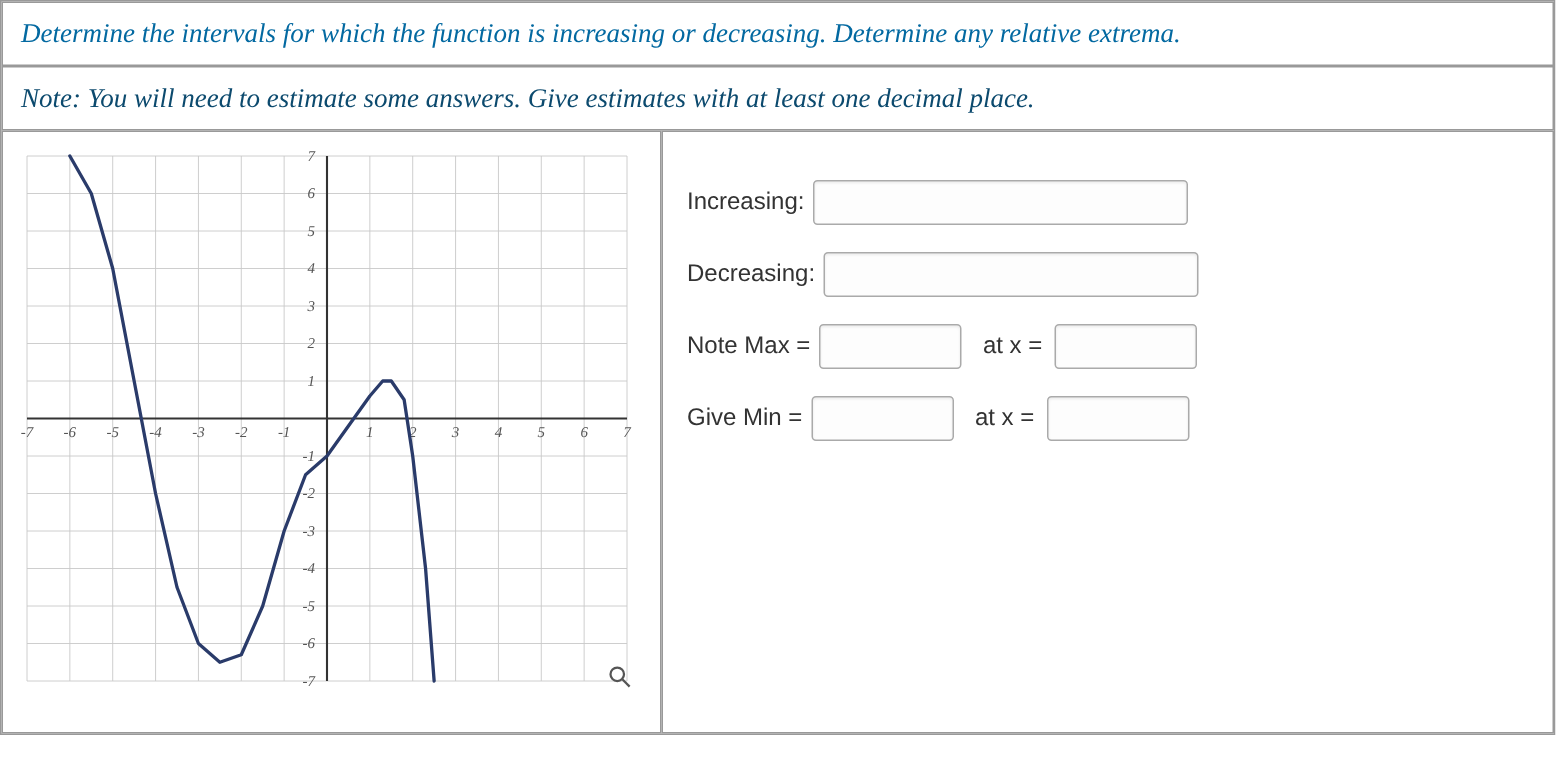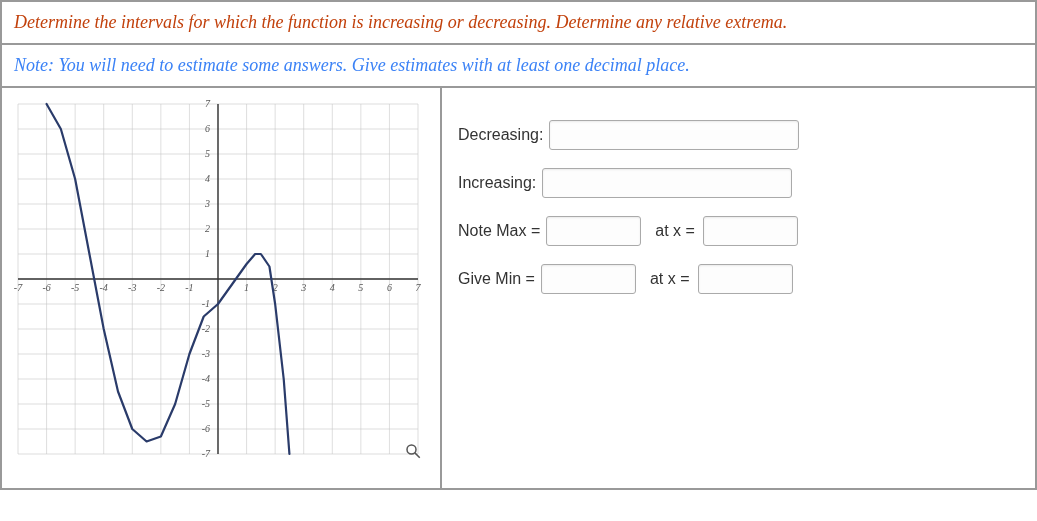--- a/index.html
+++ b/index.html
@@ -1,20 +1,20 @@
 <!DOCTYPE html>
 <html><head>
 <meta charset="utf-8">
 <style>
 * { box-sizing: border-box; margin: 0; padding: 0; }
 body { font-family: Georgia, 'Times New Roman', serif; background: #fff; color: #333; width: 1037px; }
 .outer { border: 1px solid #999; }
 .cell { border: 1px solid #999; padding: 8px 12px; }
-.prompt { font-style: italic; font-size: 18px; color: #c2410c; line-height: 1.4; }
-.note { font-style: italic; font-size: 18px; color: #3b82f6; line-height: 1.4; }
+.prompt { font-style: italic; font-size: 18px; color: #0369a1; line-height: 1.4; }
+.note { font-style: italic; font-size: 18px; color: #0c4a6e; line-height: 1.4; }
 .content-row { display: flex; }
 .chart-cell { border: 1px solid #999; padding: 6px; width: 440px; flex: 0 0 440px; }
 .answers-cell { border: 1px solid #999; padding: 14px 16px; flex: 1; }
 .answer-line { display: flex; align-items: center; margin: 18px 0; font-family: Verdana, Arial, sans-serif; font-size: 16px; color: #333; font-style: normal; }
 .lbl { margin-right: 6px; }
 .inp { border: 1px solid #aaa; border-radius: 3px; height: 30px; padding: 4px 6px; background: #fdfdfd; box-shadow: inset 0 1px 2px rgba(0,0,0,0.08); }
 .inp.long { width: 250px; }
 .inp.short { width: 95px; }
 .atx { margin: 0 8px 0 14px; text-align: center; }
 svg { display: block; }
@@ -101,26 +101,26 @@
         </svg>
       <svg class="mag" viewBox="0 0 24 24">
         <circle cx="10" cy="10" r="6" fill="none" stroke="#555" stroke-width="2"></circle>
         <line x1="14.5" y1="14.5" x2="21" y2="21" stroke="#555" stroke-width="2"></line>
       </svg>
     </div>
 
     <div class="answers-cell">
 
       <div class="answer-line">
-        <span class="lbl">Decreasing:</span>
+        <span class="lbl">Increasing:</span>
         <input class="inp long" value="" style="">
       </div>
 
       <div class="answer-line">
-        <span class="lbl">Increasing:</span>
+        <span class="lbl">Decreasing:</span>
         <input class="inp long" value="" style="">
       </div>
 
       <div class="answer-line">
         <span class="lbl">Note Max =</span>
         <input class="inp short" value="" style="">
         <span class="atx">at x =</span>
         <input class="inp short" value="" style="">
       </div>
 

